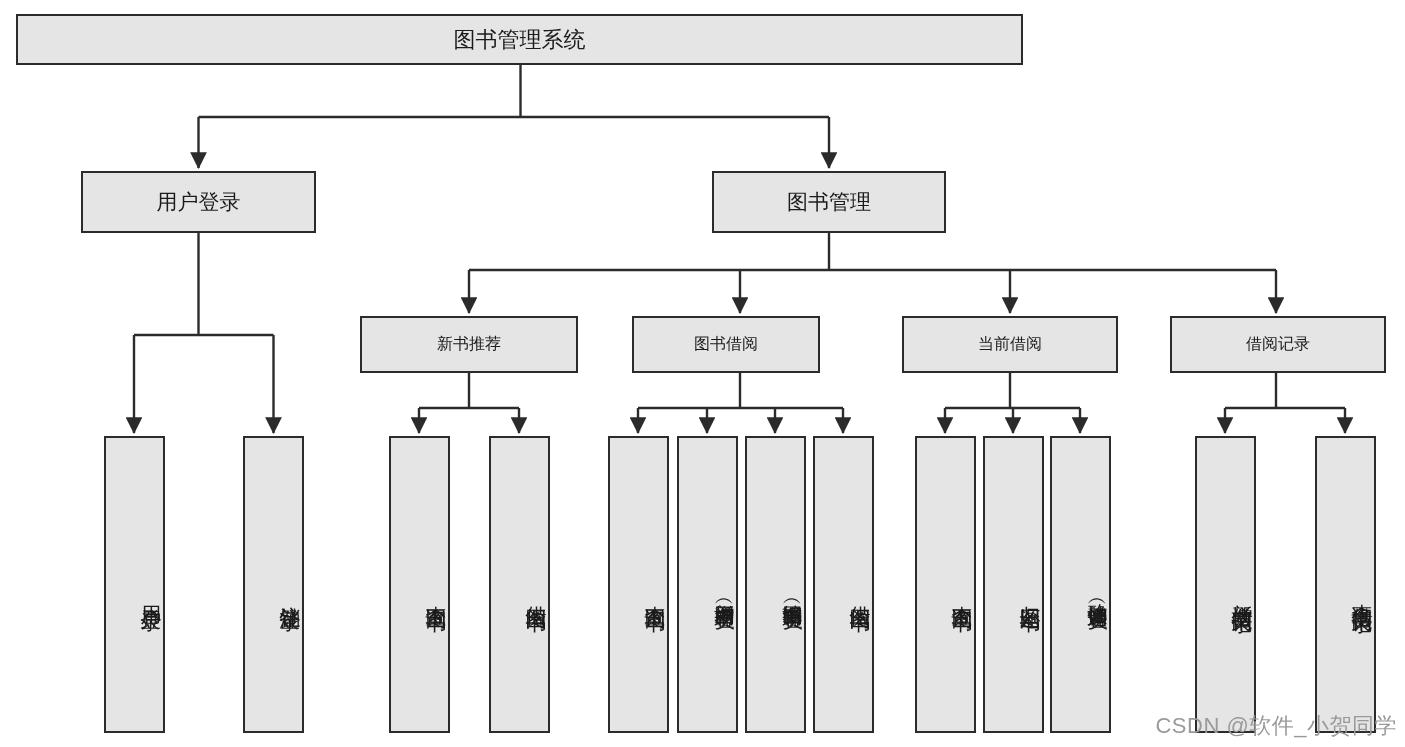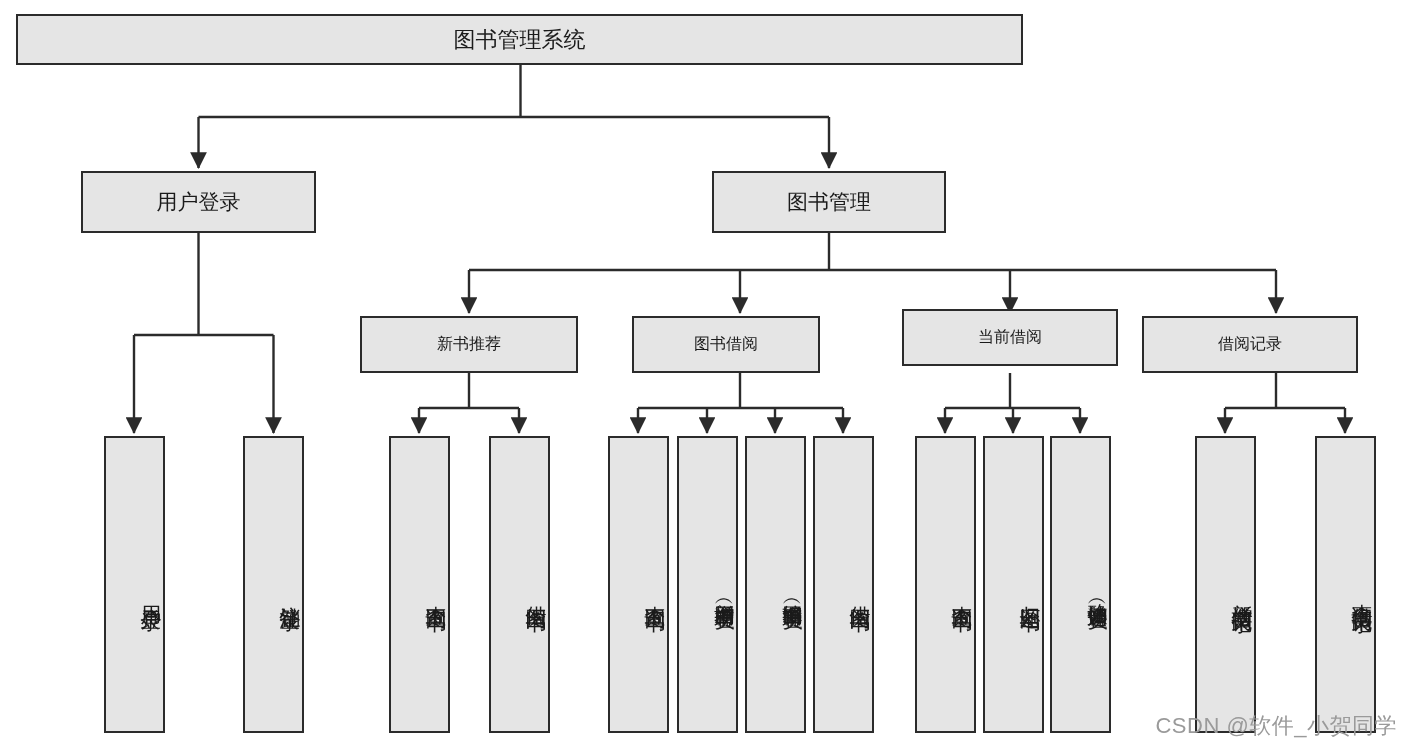--- a/index.html
+++ b/index.html
@@ -125,22 +125,22 @@
     </g>
   </svg>
 
   <div class="node root" style="left:16px;top:14px;width:1007px;height:51px;">图书管理系统</div>
 
   <div class="node l2" style="left:81px;top:171px;width:235px;height:62px;">用户登录</div>
   <div class="node l2" style="left:712px;top:171px;width:234px;height:62px;">图书管理</div>
 
   <div class="node l3" style="left:360px;top:316px;width:218px;height:57px;">新书推荐</div>
   <div class="node l3" style="left:632px;top:316px;width:188px;height:57px;">图书借阅</div>
-  <div class="node l3" style="left:902px;top:309px;width:216px;height:57px;">当前借阅</div>
-  <div class="node l3" style="left:1142px;top:316px;width:216px;height:57px;">借阅记录</div>
+  <div class="node l3" style="left:902px;top:316px;width:216px;height:57px;">当前借阅</div>
+  <div class="node l3" style="left:1170px;top:316px;width:216px;height:57px;">借阅记录</div>
 
   <div class="node leaf" style="left:104px;top:436px;width:61px;height:297px;">用户登录</div>
   <div class="node leaf" style="left:243px;top:436px;width:61px;height:297px;">注销登录</div>
 
   <div class="node leaf" style="left:389px;top:436px;width:61px;height:297px;">查询图书</div>
   <div class="node leaf" style="left:489px;top:436px;width:61px;height:297px;">借阅图书</div>
 
   <div class="node leaf" style="left:608px;top:436px;width:61px;height:297px;">查询图书</div>
   <div class="node leaf long" style="left:677px;top:436px;width:61px;height:297px;">新增图书（管理员）</div>
   <div class="node leaf long" style="left:745px;top:436px;width:61px;height:297px;">编辑图书（管理员）</div>

